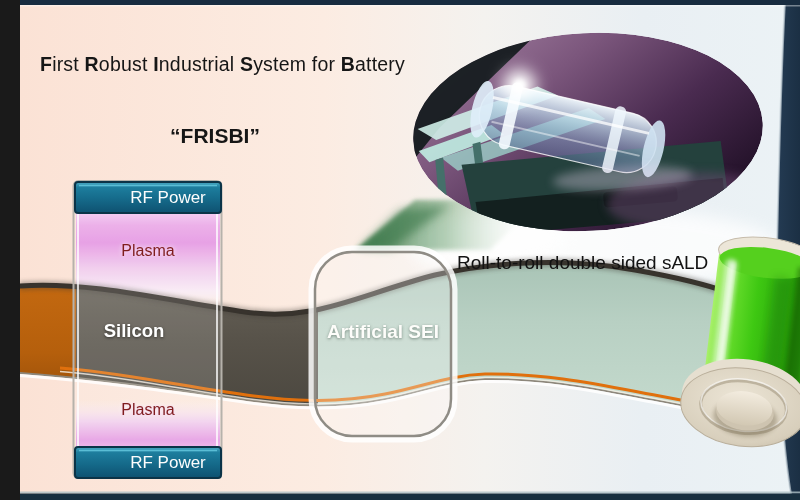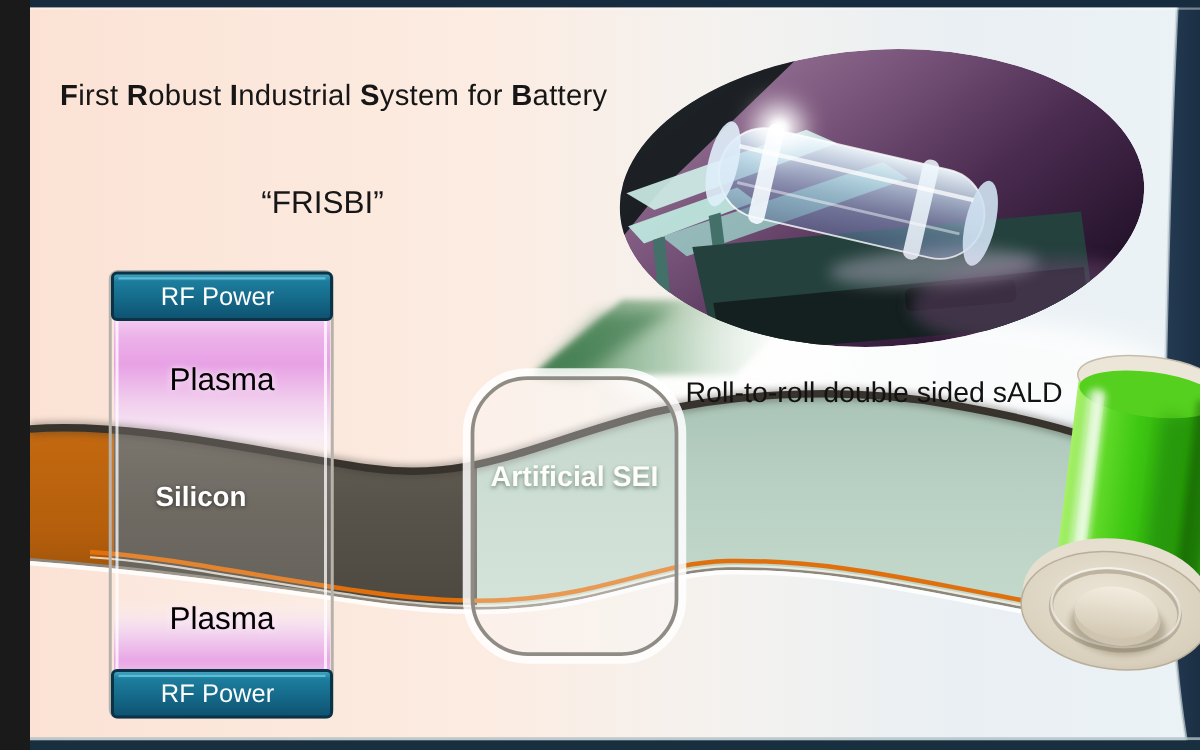--- a/index.html
+++ b/index.html
@@ -7,31 +7,31 @@
     position:relative;width:800px;height:500px;overflow:hidden;
     font-family:"Liberation Sans",sans-serif;
     background:#f6ece4;
     margin-left:20px;
   }
   .stage svg{position:absolute;left:0;top:0;}
   .txt{position:absolute;white-space:nowrap;}
   .title-line{left:20px;width:375px;font-size:19.5px;color:#161616;letter-spacing:.2px;}
   .title-line1{top:53px;}
   .title-line2{top:88px;}
-  .title-acronym{left:0;top:124px;width:390px;text-align:center;font-weight:400;font-size:21px;color:#161616;}
-  .rf-label{left:40px;width:170px;text-align:center;font-size:17px;color:#fdfdfd;line-height:31px;}
+  .title-acronym{left:0;top:124px;width:390px;text-align:center;font-weight:700;font-size:21px;color:#161616;}
+  .rf-label{left:63px;width:170px;text-align:center;font-size:17px;color:#fdfdfd;line-height:31px;}
   .rf-top{top:182px;}
   .rf-bottom{top:447px;}
-  .plasma-label{left:56px;width:144px;text-align:center;font-size:21px;color:#000000;
+  .plasma-label{left:56px;width:144px;text-align:center;font-size:16px;color:#7f1d1d;
     text-shadow:0 0 5px rgba(255,255,255,.9),0 0 2px rgba(240,180,235,.9);}
   .plasma-top{top:242px;}
   .plasma-bottom{top:401px;}
   .silicon-label{left:56px;width:116px;text-align:center;top:320px;font-size:18.5px;font-weight:700;color:#ffffff;
     text-shadow:0 1px 3px rgba(0,0,0,.55);}
-  .sei-label{left:293px;width:140px;text-align:center;top:308px;font-size:19px;font-weight:700;color:#fdfdfa;
+  .sei-label{left:293px;width:140px;text-align:center;top:321px;font-size:19px;font-weight:700;color:#fdfdfa;
     text-shadow:0 1px 3px rgba(60,80,70,.6);}
   .roll-caption{left:437px;top:252px;font-size:19px;color:#121212;}
 </style>
 </head>
 <body>
 
 <div class="stage">
 
 <svg width="800" height="500" viewBox="0 0 800 500">
   <defs>

